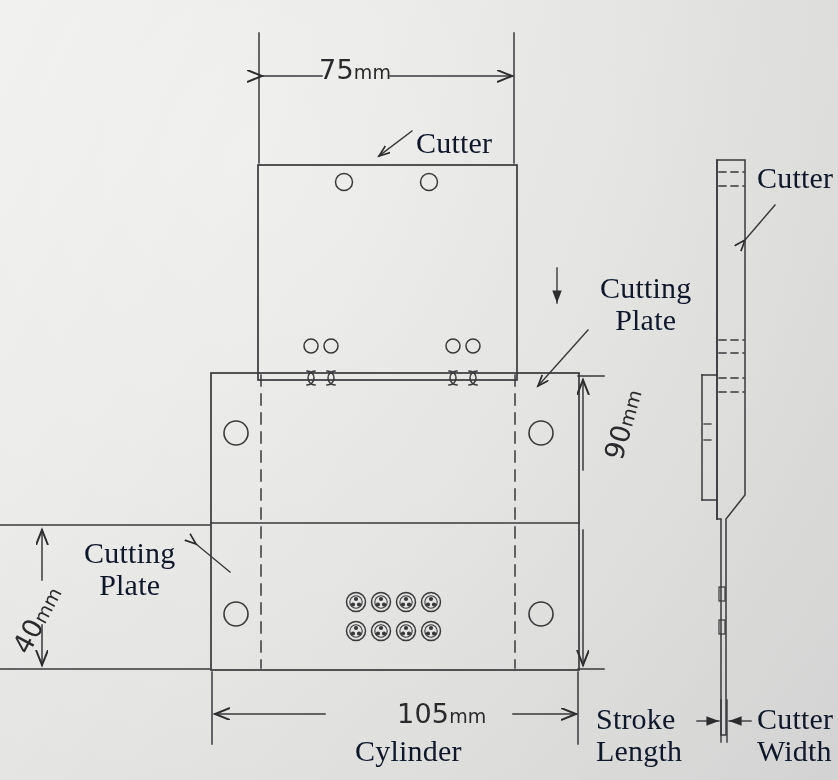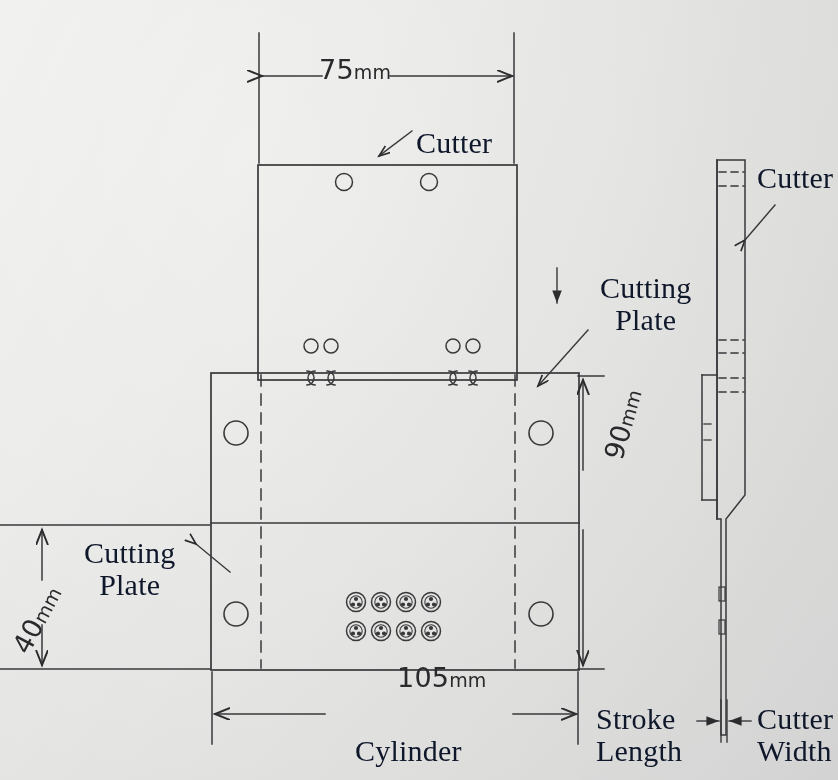--- a/index.html
+++ b/index.html
@@ -241,21 +241,21 @@
   <div class="lbl printed" style="left:600px;top:272px;text-align:center;">Cutting
 Plate</div>
 
   <div class="lbl hand rot90" style="left:600px;top:455px;"><span class="dim-num">90</span><span class="dim-unit">mm</span></div>
 
   <div class="lbl hand rot40" style="left:8px;top:645px;"><span class="dim-num">40</span><span class="dim-unit">mm</span></div>
 
   <div class="lbl printed" style="left:84px;top:537px;text-align:center;">Cutting
 Plate</div>
 
-  <div class="lbl hand" style="left:397px;top:664px;"><span class="dim-num">105</span><span class="dim-unit">mm</span></div>
+  <div class="lbl hand" style="left:397px;top:700px;"><span class="dim-num">105</span><span class="dim-unit">mm</span></div>
 
   <div class="lbl printed" style="left:596px;top:703px;">Stroke
 Length</div>
 
   <div class="lbl printed" style="left:355px;top:735px;">Cylinder</div>
 
   <div class="lbl printed" style="left:757px;top:703px;">Cutter
 Width</div>
 
 </div>

